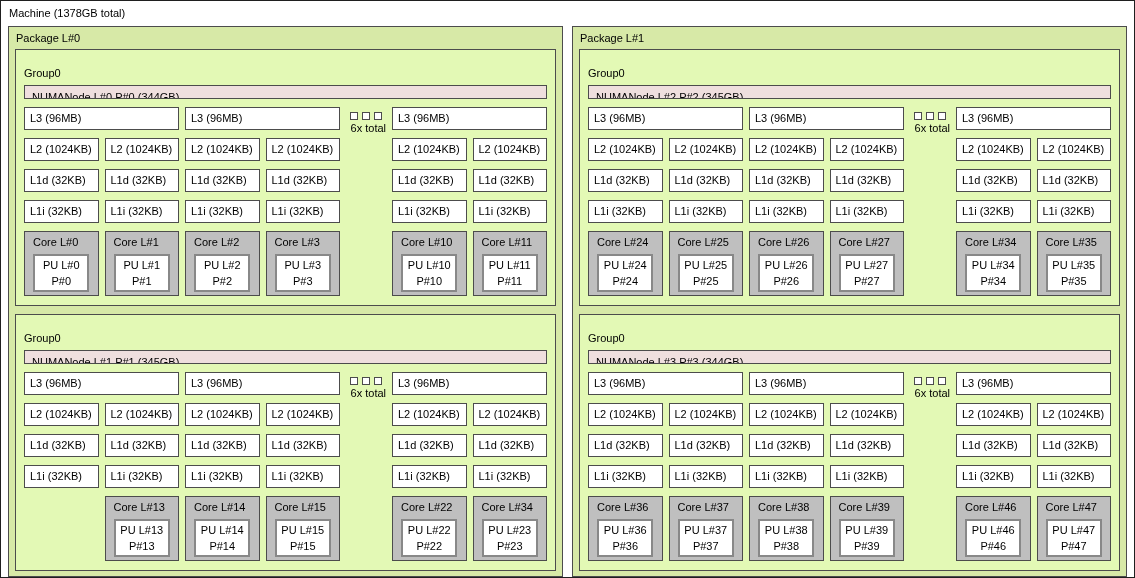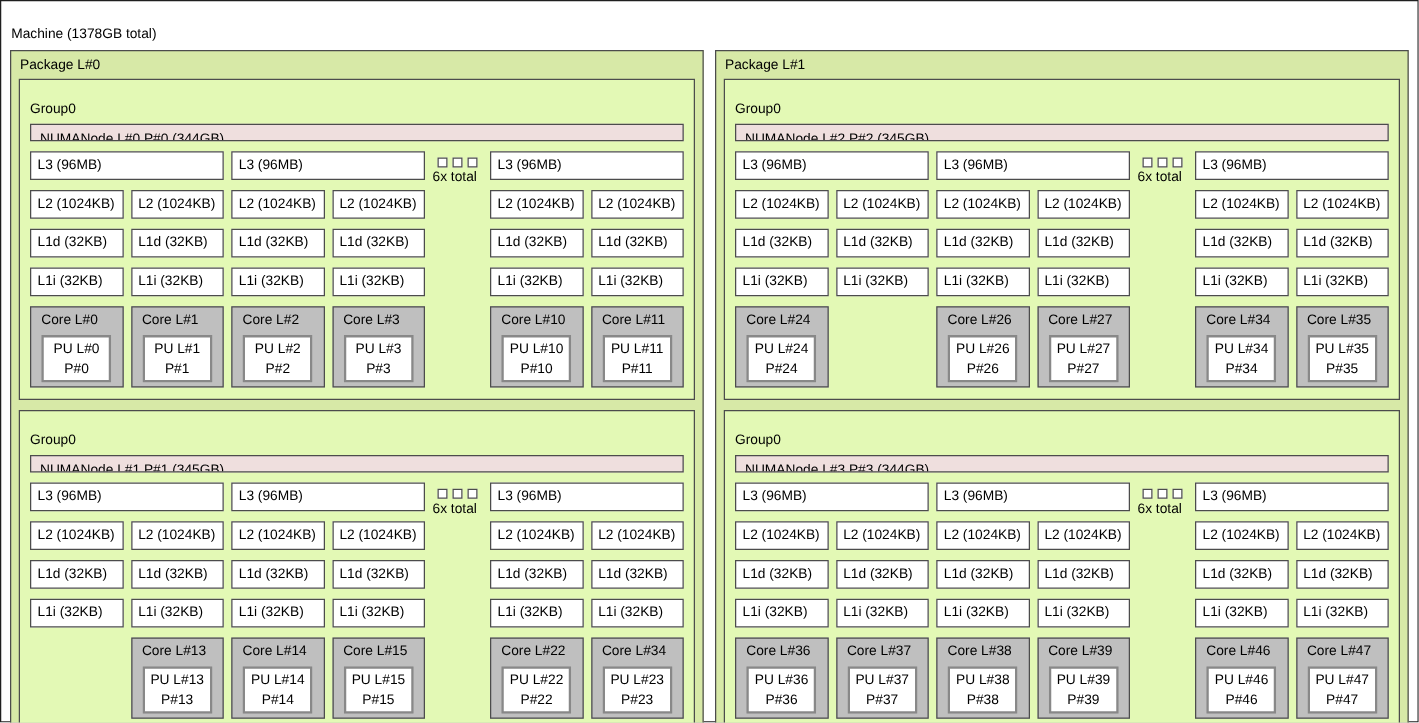--- a/index.html
+++ b/index.html
@@ -7,21 +7,21 @@
   body {
     width: 1135px; height: 578px;
     font-family: "Liberation Sans", "DejaVu Sans", sans-serif;
     font-size: 11px; color: #000;
   }
   .machine {
     width: 1135px; height: 578px;
     border: 1px solid #1f1f1f;
     background: #ffffff;
   }
-  .machine-label { padding: 6px 15px 7px 8px; margin-top: 14px; }
+  .machine-label { padding: 6px 15px 7px 8px; }
   .packages { display: flex; gap: 9px; padding: 0 7px; }
   .package {
     flex: 1; min-width: 0;
     border: 1px solid var(--border, #4c4c4c);
     background: var(--package-bg, #d7e9a7);
     padding-bottom: 5px;
   }
   .package-label { padding: 5px 16px 5px 7px; }
   .group {
     margin: 0 6px;
@@ -39,21 +39,21 @@
     margin-bottom: 8px;
     white-space: nowrap; overflow: hidden;
   }
   .clusters { display: flex; align-items: flex-start; }
   .cluster { flex: 1; min-width: 0; }
   .cluster:not(:first-child) { margin-left: 6px; }
   .elision {
     flex: 0 0 40px; width: 40px;
     margin-left: 6px;
     padding-top: 5px;
-    text-align: left;
+    text-align: right;
   }
   .sq-row { display: flex; justify-content: center; gap: 4px; }
   .sq {
     width: 8px; height: 8px; display: block;
     border: 1px solid var(--border, #4c4c4c);
     background: #ffffff;
   }
   .elision-text { margin-top: 2px; white-space: nowrap; }
   .cbox {
     border: 1px solid var(--border, #4c4c4c);
@@ -301,20 +301,27 @@
                     <div class="pu">
                       <div>PU L#24</div>
                       <div>P#24</div>
                     </div>
                   </div>
                 </div>
                 <div class="col">
                   <div class="cbox">L2 (1024KB)</div>
                   <div class="cbox">L1d (32KB)</div>
                   <div class="cbox">L1i (32KB)</div>
+                  <div class="core">
+                    <div class="core-label">Core L#25</div>
+                    <div class="pu">
+                      <div>PU L#25</div>
+                      <div>P#25</div>
+                    </div>
+                  </div>
                 </div>
               </div>
             </div>
             <div class="cluster">
               <div class="cbox">L3 (96MB)</div>
               <div class="cols">
                 <div class="col">
                   <div class="cbox">L2 (1024KB)</div>
                   <div class="cbox">L1d (32KB)</div>
                   <div class="cbox">L1i (32KB)</div>

